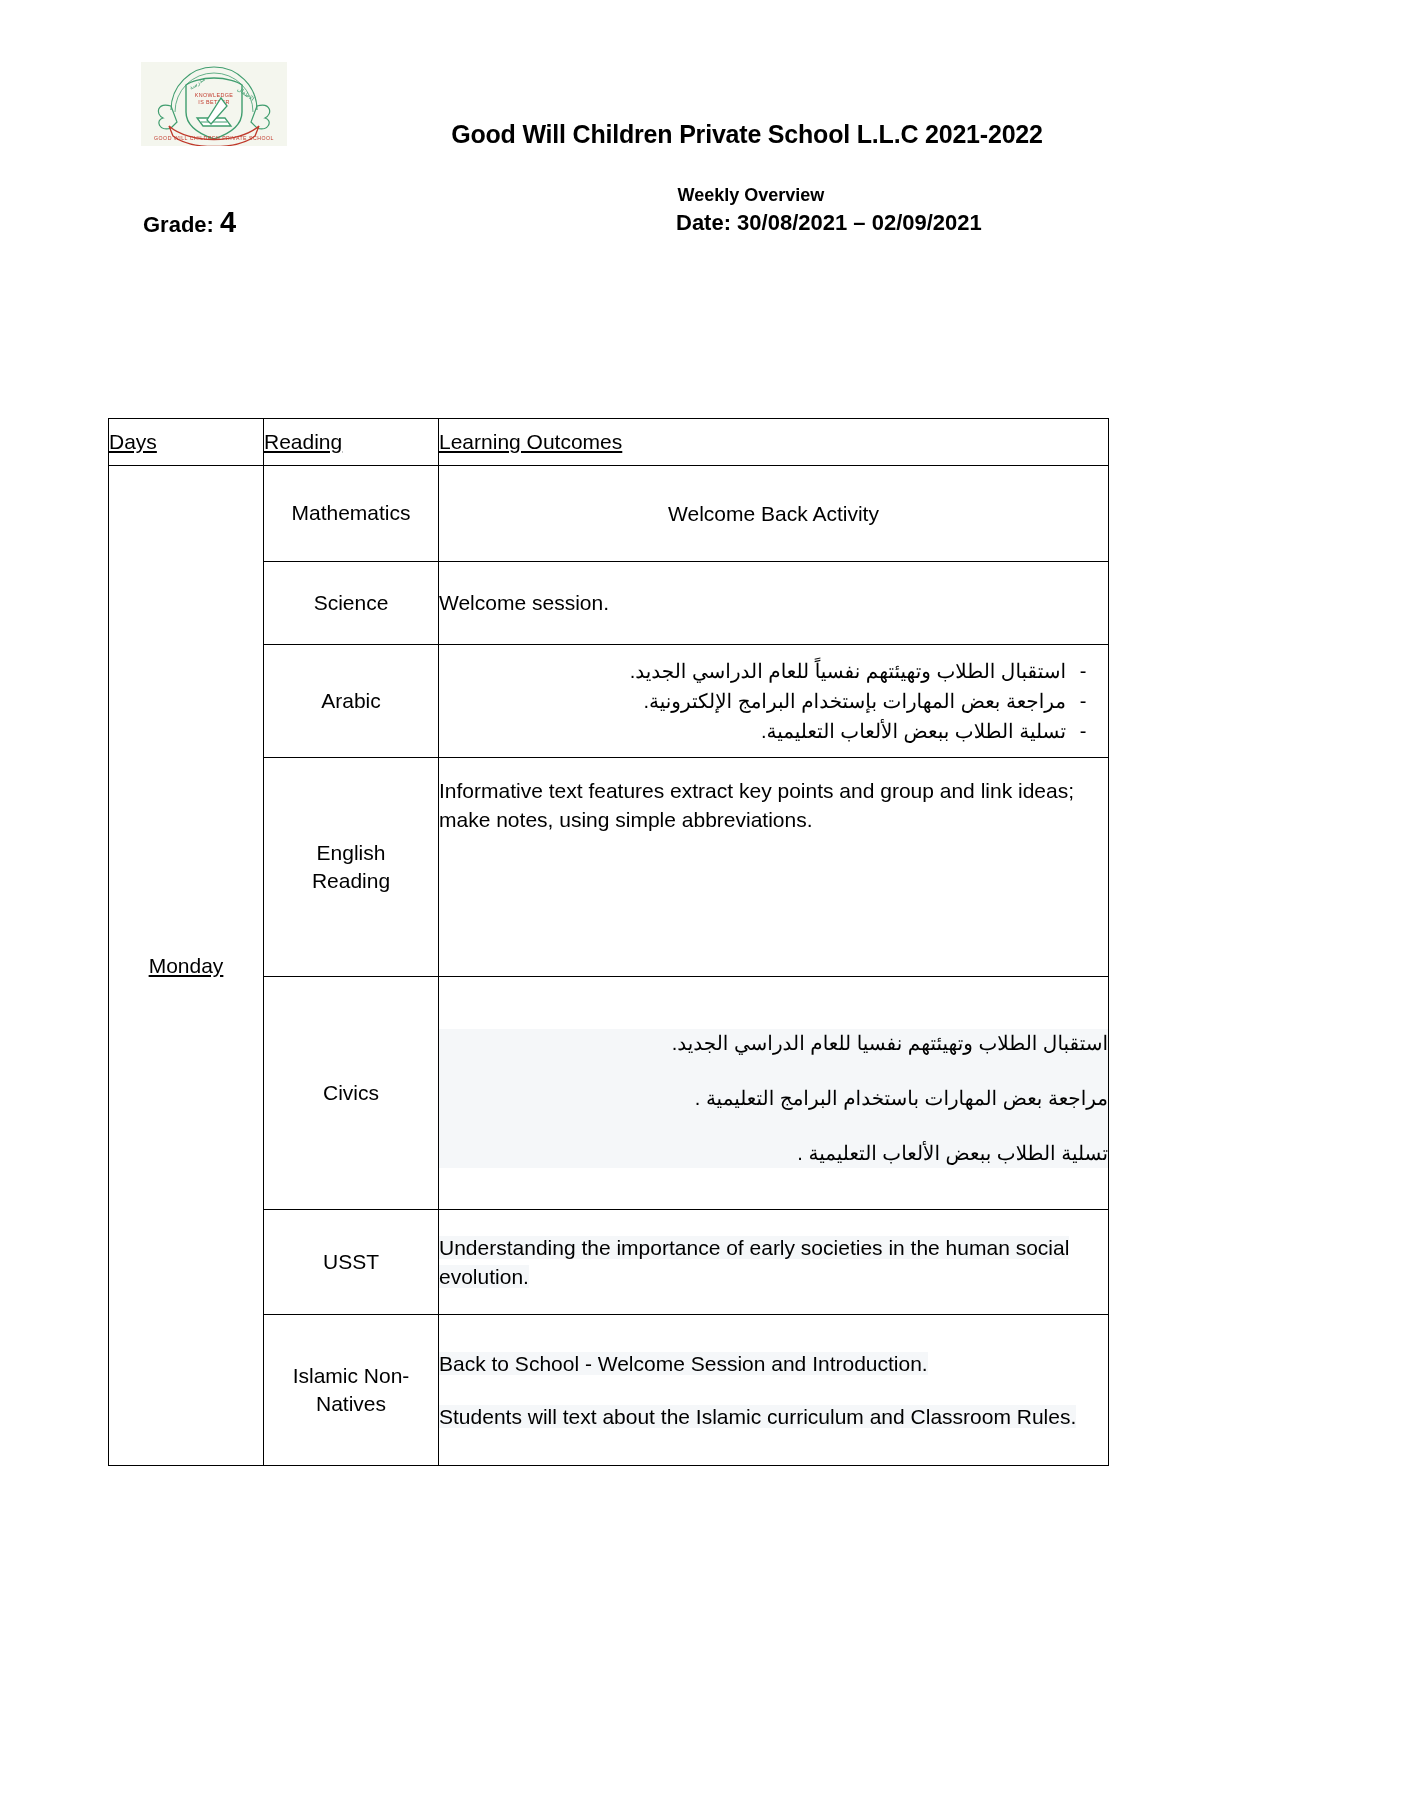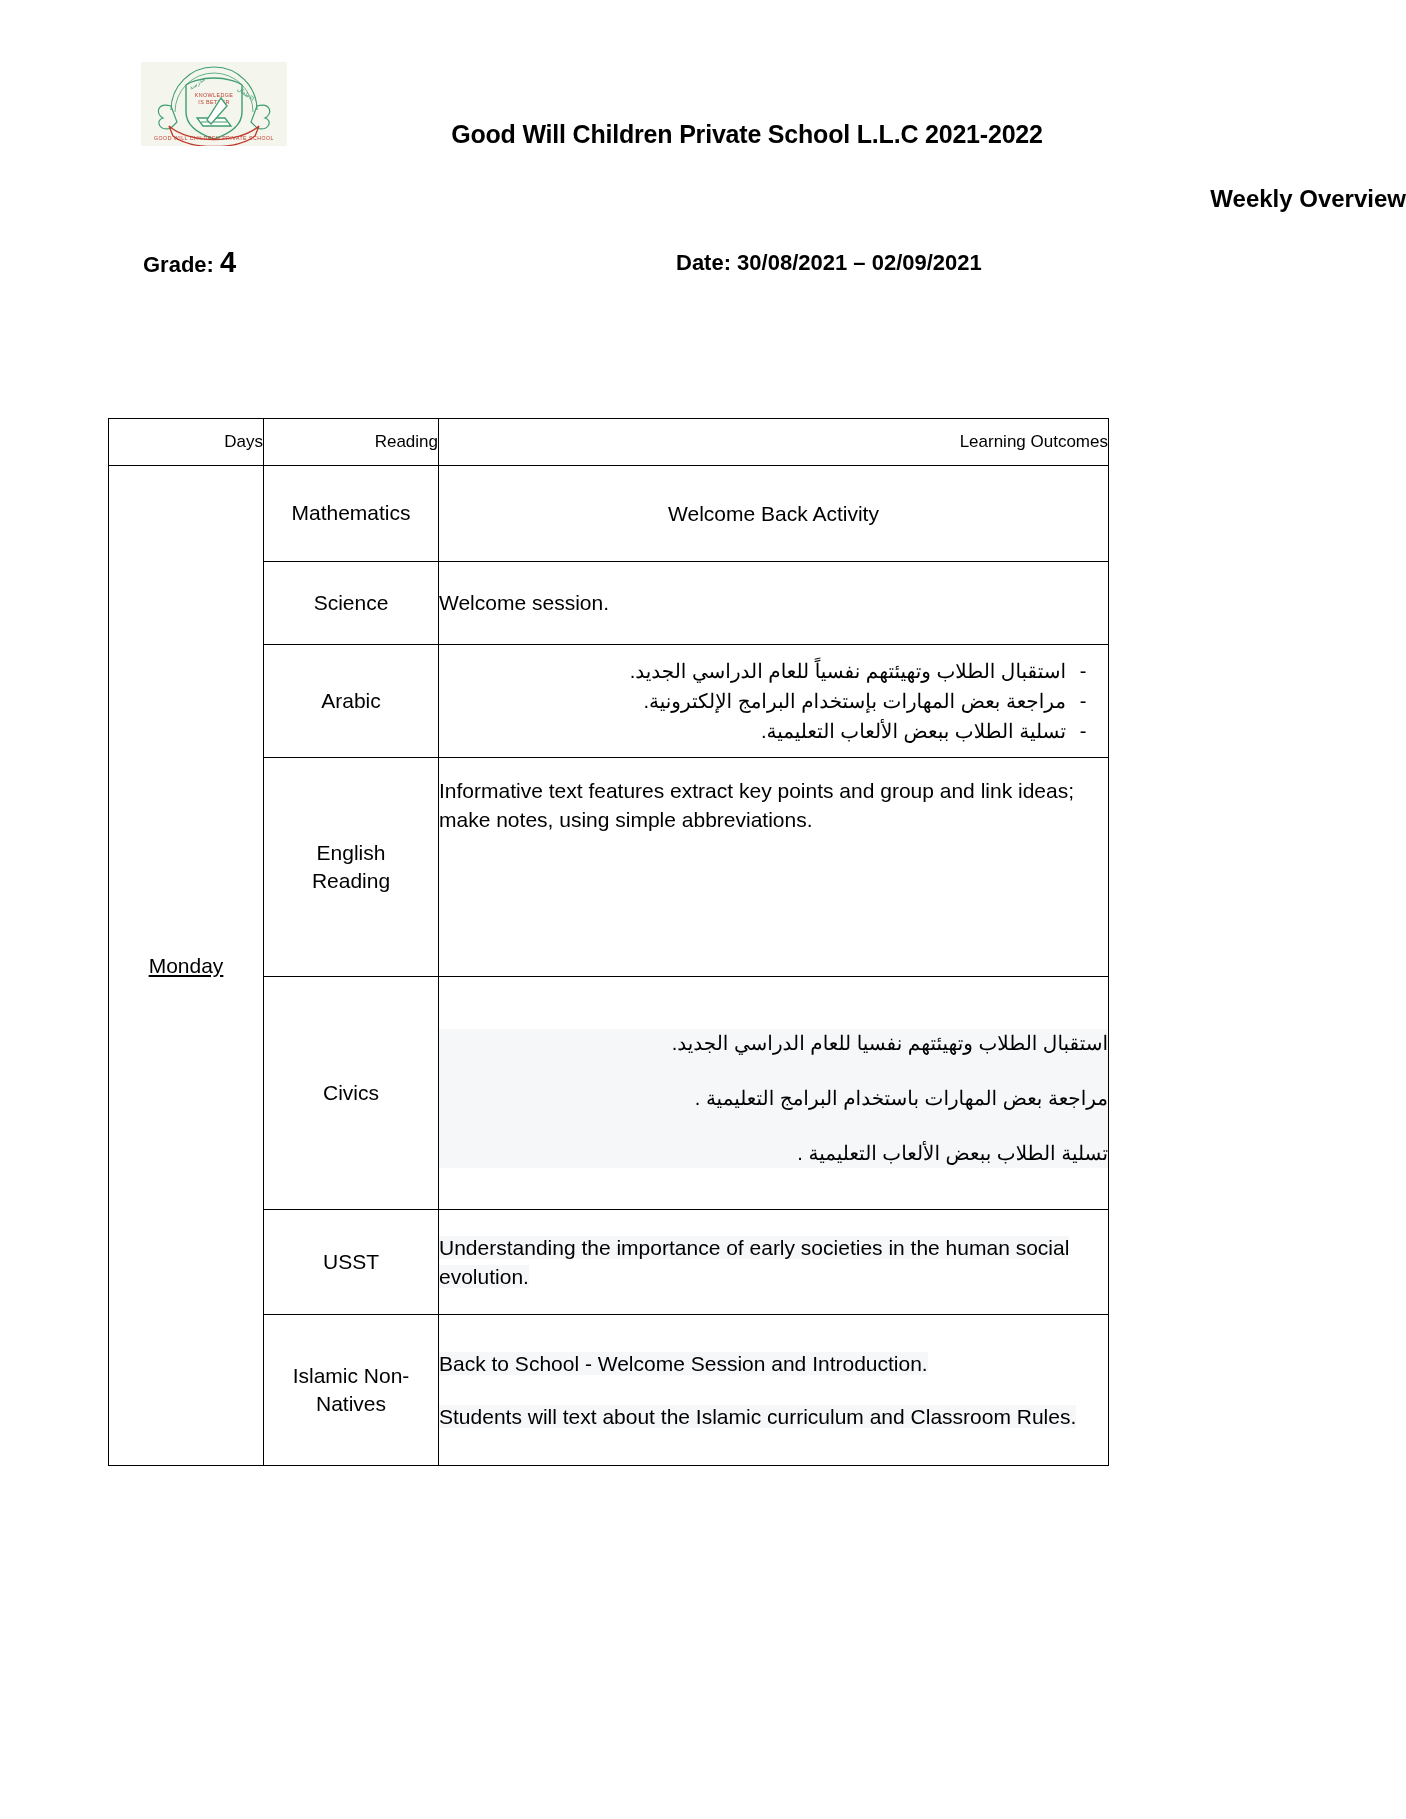--- a/index.html
+++ b/index.html
@@ -44,31 +44,30 @@
     text-align: center;
     font-size: 25px;
     font-weight: bold;
     letter-spacing: -0.2px;
     padding-left: 88px;
     padding-top: 63px;
     line-height: 1.2;
   }
 
   .weekly-overview {
-    text-align: right;
-    font-size: 24px;
+    text-align: center;
+    font-size: 18px;
     font-weight: bold;
     padding-left: 96px;
     padding-top: 36px;
   }
 
   .grade-date-row {
     position: relative;
     height: 56px;
-    margin-top: 33px;
     text-decoration: underline;
   }
   .grade-label {
     position: absolute;
     left: 143px;
     top: 0;
     font-size: 22px;
     font-weight: bold;
     white-space: nowrap;
   }
@@ -101,23 +100,24 @@
     border: 1.5px solid #000000;
     vertical-align: middle;
     padding: 0;
   }
   col.c-days   { width: 155px; }
   col.c-subj   { width: 175px; }
   col.c-out    { width: 670px; }
 
   thead td {
     height: 46px;
-    text-align: right;
-    font-size: 17px;
+    text-align: left;
+    font-size: 21px;
     font-weight: normal;
+    text-decoration: underline;
   }
 
   td.day-cell {
     text-align: center;
     font-size: 21px;
     vertical-align: middle;
     text-decoration: underline;
   }
   td.subject-cell {
     text-align: center;

